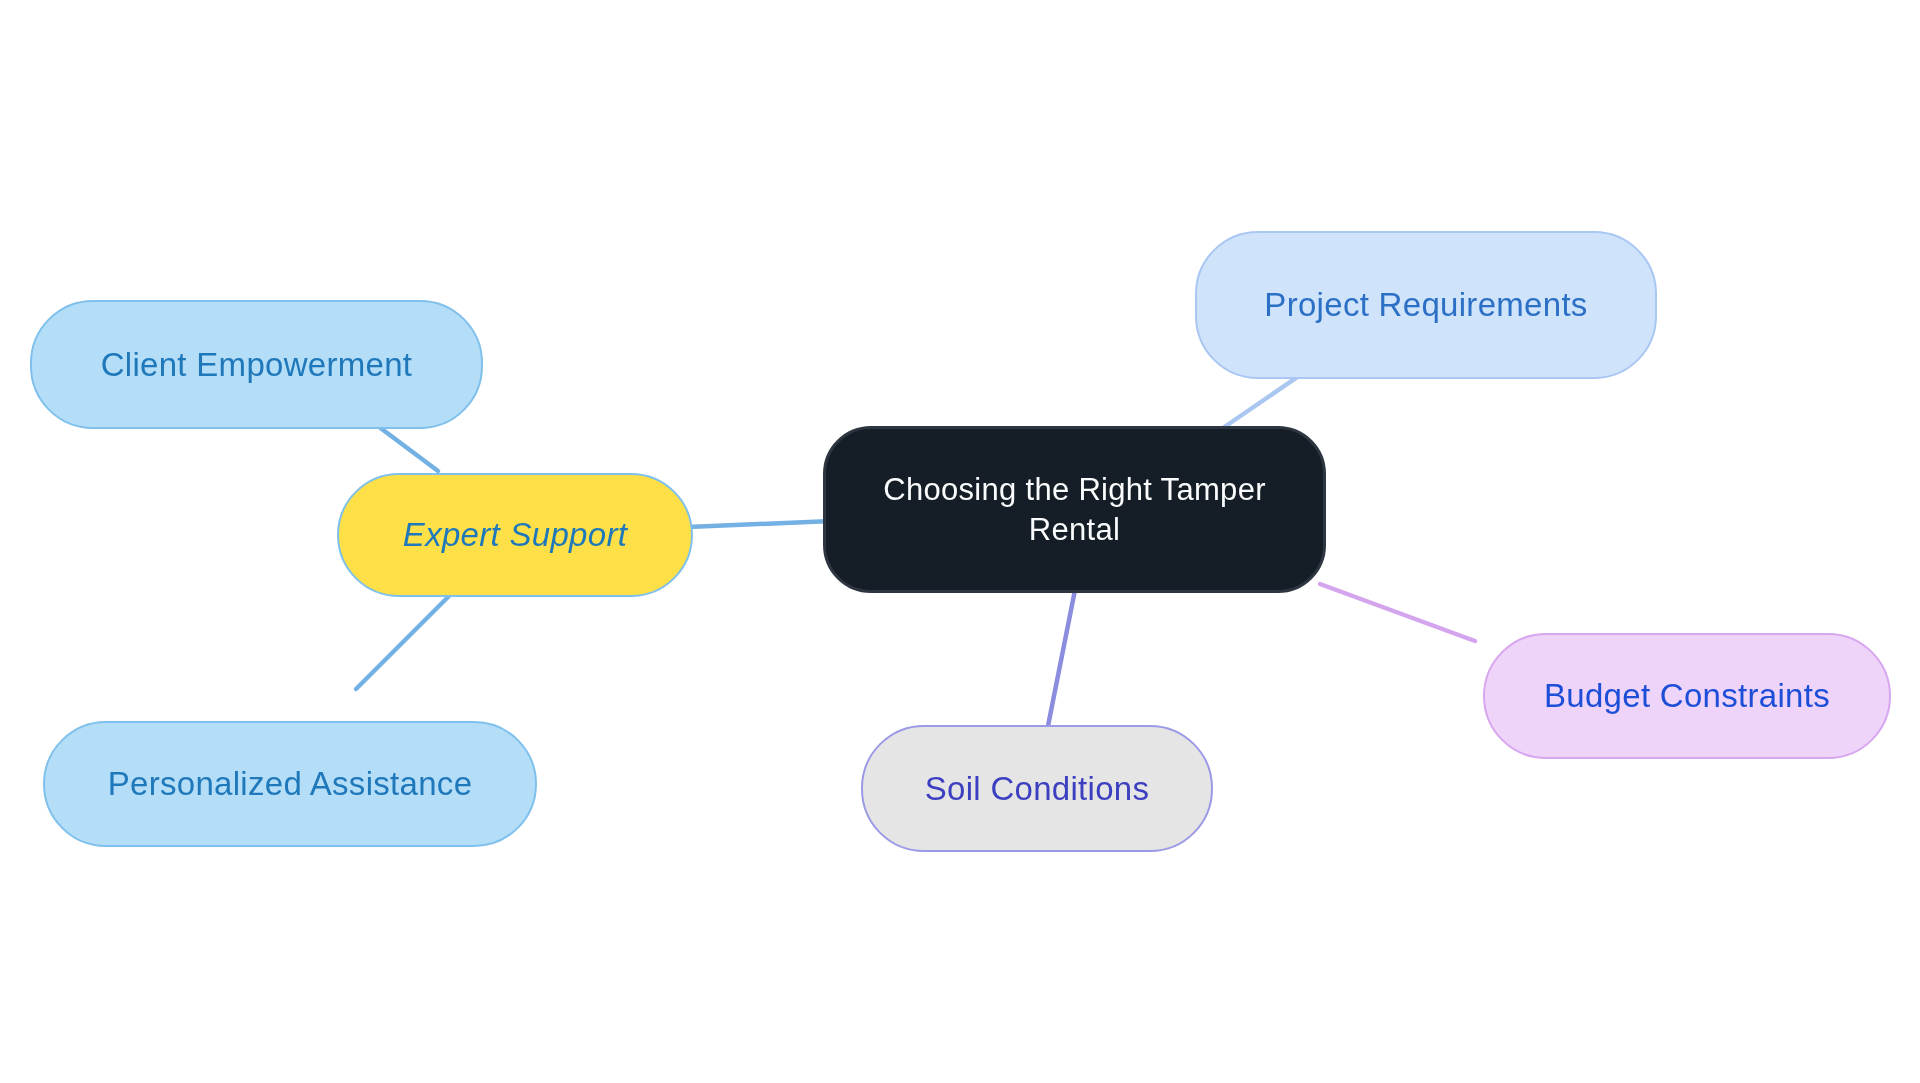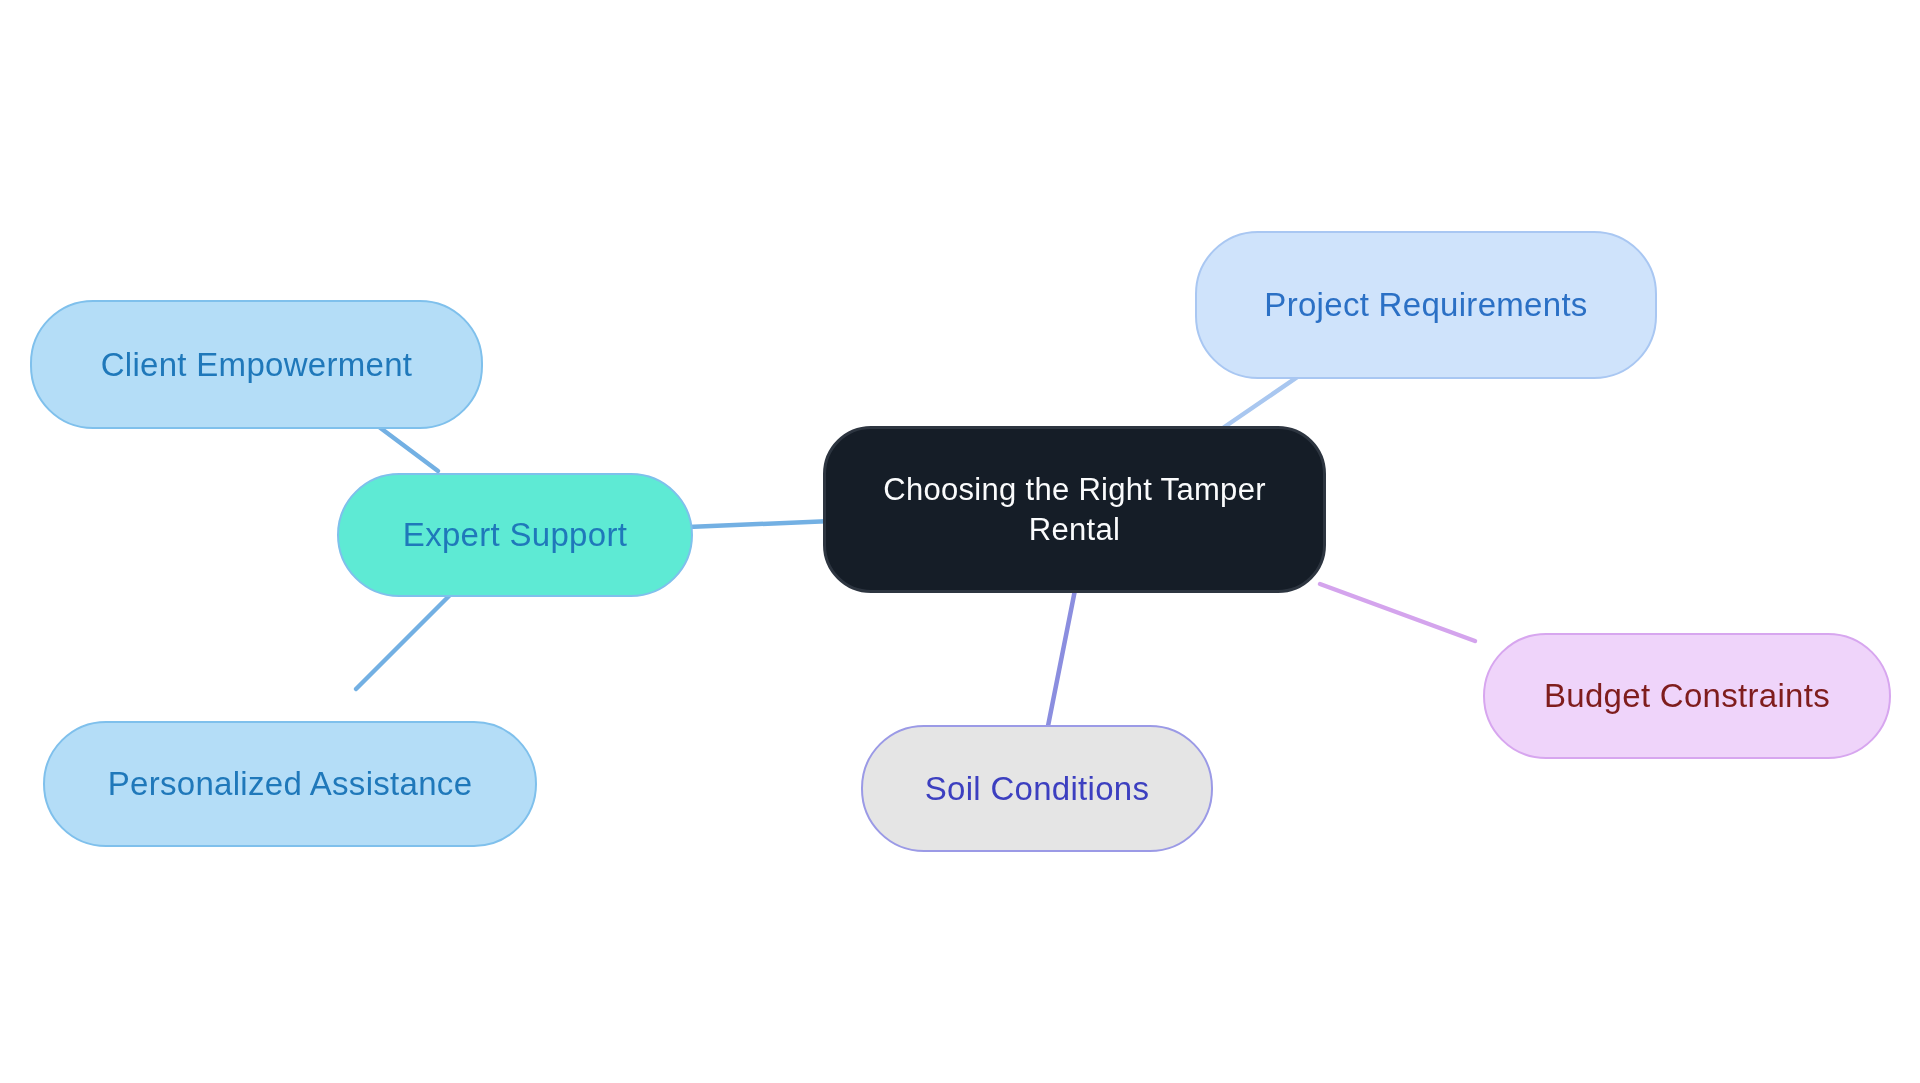--- a/index.html
+++ b/index.html
@@ -74,37 +74,37 @@
     <line class="edge" x1="356" y1="689" x2="450" y2="595" stroke="#73b0e3"></line>
     <line class="edge" x1="1328" y1="356" x2="1220" y2="430" stroke="#a9c7f0"></line>
     <line class="edge" x1="1075" y1="590" x2="1048" y2="726" stroke="#8b8edf"></line>
     <line class="edge" x1="1320" y1="584" x2="1475" y2="641" stroke="#d4a4ed"></line>
   </svg>
 
   <div class="node child n-ce" style="background-color: rgb(180, 221, 247); border-color: rgb(127, 192, 236); color: rgb(31, 120, 186);">
     <span class="label">Client Empowerment</span>
   </div>
 
-  <div class="node child n-es" style="background-color: #5eead4; border-color: rgb(127, 192, 236); color: rgb(31, 120, 186);">
+  <div class="node child n-es" style="background-color: #fde047; border-color: rgb(127, 192, 236); color: rgb(31, 120, 186); font-style: italic;">
     <span class="label">Expert Support</span>
   </div>
 
   <div class="node child n-pa" style="background-color: rgb(180, 221, 247); border-color: rgb(127, 192, 236); color: rgb(31, 120, 186); margin-top: 34px;">
     <span class="label">Personalized Assistance</span>
   </div>
 
   <div class="node child n-pr" style="background-color: rgb(207, 227, 251); border-color: rgb(169, 199, 242); color: rgb(43, 112, 197);">
     <span class="label">Project Requirements</span>
   </div>
 
   <div class="node child n-sc" style="background-color: #e5e5e5; border-color: rgb(155, 154, 230); color: rgb(60, 63, 192);">
     <span class="label">Soil Conditions</span>
   </div>
 
-  <div class="node child n-bc" style="background-color: rgb(239, 212, 250); border-color: rgb(215, 166, 239); color: #7f1d1d;">
+  <div class="node child n-bc" style="background-color: rgb(239, 212, 250); border-color: rgb(215, 166, 239); color: #1d4ed8;">
     <span class="label">Budget Constraints</span>
   </div>
 
   <div class="node central n-central" style="background-color: rgb(21, 29, 39); border-color: rgb(45, 53, 64); color: rgb(250, 251, 252);">
     <span class="label">Choosing the Right Tamper Rental</span>
   </div>
 
 </div>
 
 </body></html>

